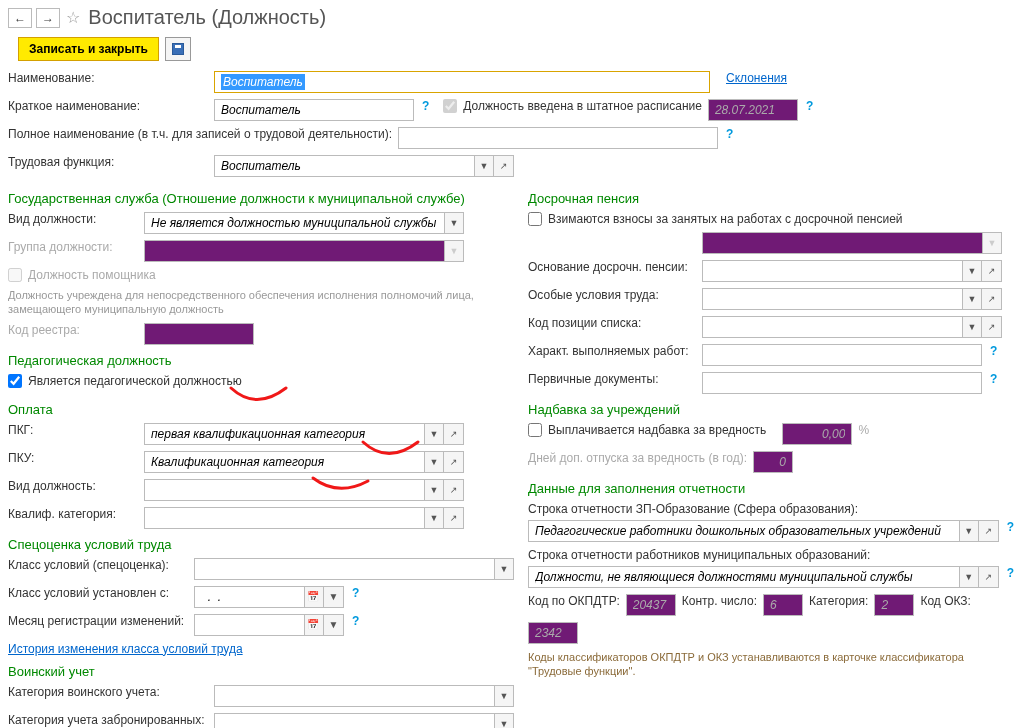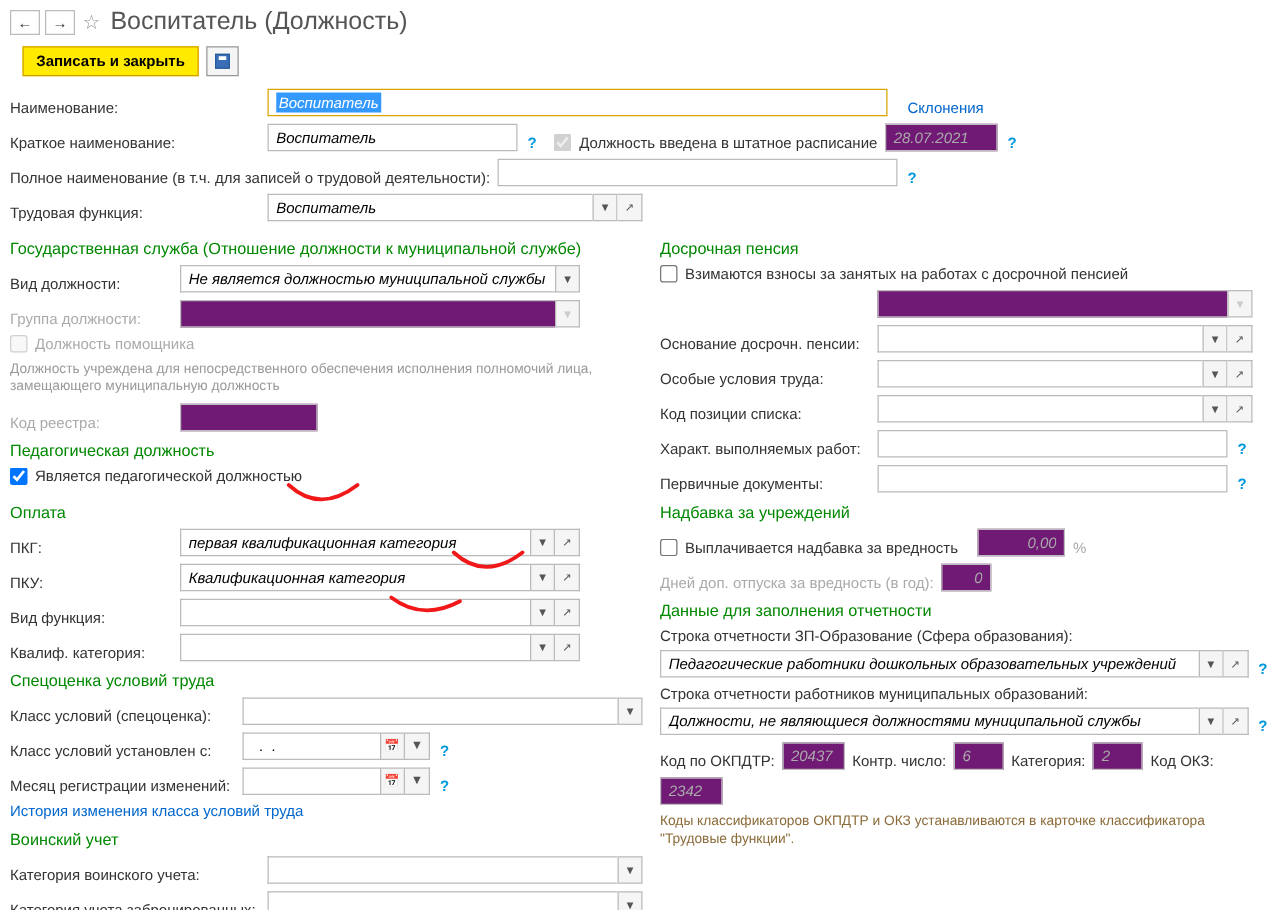--- a/index.html
+++ b/index.html
@@ -7,33 +7,33 @@
   .topbar { display: flex; align-items: center; gap: 4px; padding: 2px 0 4px; }
   .nav-btn { width: 24px; height: 20px; border: 1px solid #bbb; background: #fff; display: flex; align-items: center; justify-content: center; cursor: pointer; }
   .star { font-size: 16px; color: #999; padding: 0 2px; cursor: pointer; }
   .title { font-size: 20px; color: #555; padding-left: 2px; }
   .toolbar { display: flex; align-items: center; gap: 6px; padding: 4px 10px 10px; }
   .btn-primary { background: #ffea00; border: 1px solid #d4a000; padding: 4px 10px; font-size: 12px; font-weight: bold; cursor: pointer; }
   .btn-icon { width: 26px; height: 24px; border: 1px solid #999; background: #f5f5f5; display: flex; align-items: center; justify-content: center; cursor: pointer; }
   .disk { width: 12px; height: 12px; background: #3a6fb7; border: 1px solid #2a5a9a; position: relative; }
   .disk::after { content:""; position:absolute; top:1px; left:2px; width:6px; height:3px; background:#fff; }
 
-  .row { display: flex; align-items: flex-end; margin-bottom: 6px; gap: 6px; }
+  .row { display: flex; align-items: flex-start; margin-bottom: 6px; gap: 6px; }
   .lbl { color: #333; min-width: 200px; }
   .lbl-tight { color: #333; min-width: 130px; }
   .lbl-disabled { color: #aaa; }
   .lbl-brown { color: #8b6b3a; }
   .inp { border: 1px solid #bbb; height: 22px; padding: 2px 6px; font-size: 12px; background: #fff; font-style: italic; }
   .inp-main { width: 496px; border: 1px solid #d9a400; background: #fff; }
   .inp-main-sel { background: #3399ff; color: #fff; display: inline-block; padding: 1px 2px; }
   .sel { display: flex; }
   .sel .inp { border-right: none; }
   .sel-btn { width: 20px; height: 22px; border: 1px solid #bbb; background: #f5f5f5; display: flex; align-items: center; justify-content: center; cursor: pointer; font-size: 9px; color: #555; }
   .sel-btn + .sel-btn { border-left: none; }
-  .link { color: #0066cc; cursor: pointer; }
+  .link { color: #0066cc; text-decoration: underline; cursor: pointer; }
   .help { color: #0099dd; font-weight: bold; cursor: pointer; padding: 0 2px; }
   .chk { display: inline-flex; align-items: center; gap: 6px; }
   .chk input { width: 14px; height: 14px; }
   .green-h { color: #008800; font-size: 13px; margin: 8px 0 6px; }
 
   .two-col { display: flex; gap: 30px; }
   .col { flex: 1; min-width: 0; }
   .col-left { flex: 0 0 490px; }
   .col-right { flex: 1; }
 
@@ -163,21 +163,21 @@
       <div class="sel">
         <input class="inp field-280" value="Квалификационная категория" style="">
         <div class="sel-btn">▼</div>
         <div class="sel-btn">↗</div>
       </div>
     </div>
     <svg class="scribble" style="top:290px;left:300px" width="80" height="26">
         <path d="M5 5 Q30 24 60 8" stroke="#f01818" stroke-width="3" fill="none" stroke-linecap="round"></path>
       </svg>
     <div class="row">
-      <span class="lbl-tight">Вид функция:</span>
+      <span class="lbl-tight">Вид должность:</span>
       <div class="sel">
         <input class="inp field-280" style="">
         <div class="sel-btn">▼</div>
         <div class="sel-btn">↗</div>
       </div>
     </div>
     <div class="row">
       <span class="lbl-tight">Квалиф. категория:</span>
       <div class="sel">
         <input class="inp field-280" style="">

